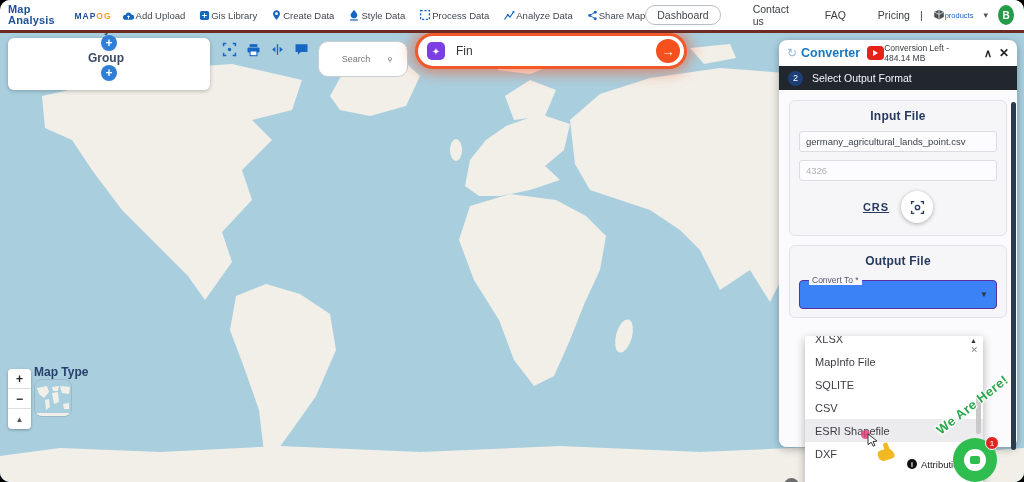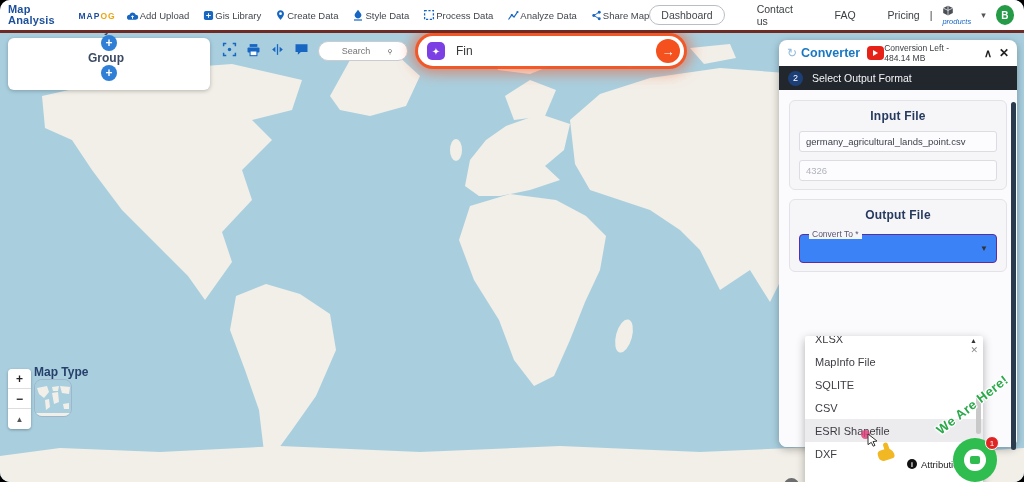--- a/index.html
+++ b/index.html
@@ -15,38 +15,38 @@
   .logo-l1{font-size:11px;font-weight:bold;color:#1c4f9c;letter-spacing:.2px;}
   .logo-l2{font-size:8.5px;font-weight:bold;margin-top:2px;letter-spacing:1px;}
   .logo-map{color:#1c4f9c;} .logo-og{color:#eba612;}
   .nav{display:flex;align-items:flex-end;gap:14px;}
   .nav-item{display:flex;align-items:flex-end;gap:1px;cursor:pointer;}
   .nav-lb{font-size:9.5px;color:#42474d;white-space:nowrap;}
   .hdr-right{margin-left:auto;display:flex;align-items:center;gap:10px;padding-right:10px;}
   .dash-btn{border:1px solid #b9bec4;border-radius:12px;padding:3px 11px;font-size:10.5px;color:#43474c;background:#fff;}
   .hdr-link{font-size:10.5px;color:#3c4043;margin-left:22px;}
   .hdr-sep{font-size:10.5px;color:#3c4043;}
-  .products{display:flex;flex-direction:column;align-items:flex-start;line-height:1;font-style:italic;}
+  .products{display:flex;flex-direction:row;align-items:center;line-height:1;}
   .products-lb{font-size:7.5px;color:#1766c2;margin-top:1px;}
   .caret{font-size:9px;color:#555;}
   .avatar{width:20px;height:20px;border-radius:50%;background:#259b48;color:#fff;font-size:10px;font-weight:bold;display:flex;align-items:center;justify-content:center;}
   .maroon-line{position:absolute;top:30px;left:0;right:0;height:3px;background:#6d2b24;z-index:29;}
 
   
   .layers-panel{position:absolute;left:8px;top:38px;width:202px;height:52px;background:#fff;border-radius:6px;
     box-shadow:0 1px 4px rgba(0,0,0,.25);z-index:20;display:flex;align-items:flex-end;padding:0 12px 9px 12px;}
   .lg-row{display:flex;width:100%;align-items:center;flex-direction:column;}
   .lg-label{font-size:12px;color:#3b4a63;font-weight:bold;margin-right:6px;}
   .plus-circle{width:16px;height:16px;border-radius:50%;background:#2f7fd6;color:#fff;font-size:12px;font-weight:bold;display:flex;align-items:center;justify-content:center;line-height:1;cursor:pointer;}
   .lg-spacer{flex:1;}
 
   
   .map-toolbar{position:absolute;left:222px;top:42px;display:flex;align-items:center;gap:9px;z-index:20;}
   .tb-icon{cursor:pointer;}
-  .search-pill{position:absolute;left:318px;top:41px;width:90px;height:20px;background:#fff;border:1px solid #c9ccd1;border-radius:10px;display:flex;align-items:center;padding:0 6px;z-index:20;}
+  .search-pill{position:absolute;left:318px;top:41px;width:90px;height:36px;background:#fff;border:1px solid #c9ccd1;border-radius:10px;display:flex;align-items:center;padding:0 6px;z-index:20;}
   .search-input{border:none;outline:none;width:62px;font-size:9px;color:#555;text-align:center;background:transparent;font-family:"Liberation Sans",sans-serif;}
   .mag{font-size:10px;color:#444;transform:rotate(-45deg);}
 
   
   .ai-pill{position:absolute;left:418px;top:36px;width:266px;height:30px;background:#fff;border-radius:16px;display:flex;align-items:center;z-index:22;
     box-shadow:0 0 0 3px rgba(244,81,30,.9),0 0 14px 7px rgba(244,81,30,.55);}
   .ai-icon{width:18px;height:18px;border-radius:5px;background:#7b3fe4;color:#fff;font-size:10px;display:flex;align-items:center;justify-content:center;margin-left:9px;}
   .ai-input{border:none;outline:none;flex:1;margin-left:9px;font-size:12px;color:#3a3a3a;background:transparent;font-family:"Liberation Sans",sans-serif;}
   .ai-go{width:24px;height:24px;border-radius:50%;background:#f4511e;color:#fff;display:flex;align-items:center;justify-content:center;font-size:13px;font-weight:bold;margin-right:4px;cursor:pointer;}
 
@@ -282,20 +282,29 @@
     </div>
     <div class="step-bar">
       <span class="step-circle">2</span>
       <span class="step-lb">Select Output Format</span>
     </div>
     <div class="panel-body">
       <div class="card">
         <div class="card-title">Input File</div>
         <div class="fld">germany_agricultural_lands_point.csv</div>
         <div class="fld dim">4326</div>
+        <div class="crs-row">
+          <span class="crs-link">CRS</span>
+          <span class="crs-btn">
+            <svg width="15" height="15" viewBox="0 0 14 14">
+                <path d="M1.5 4 V1.5 H4 M10 1.5 H12.5 V4 M12.5 10 V12.5 H10 M4 12.5 H1.5 V10" stroke="#253a5e" stroke-width="1.3" fill="none"></path>
+                <circle cx="7" cy="7" r="2" fill="none" stroke="#253a5e" stroke-width="1.3"></circle>
+              </svg>
+          </span>
+        </div>
       </div>
       <div class="card">
         <div class="card-title">Output File</div>
         <div class="select-box">
           <span class="select-label">Convert To *</span>
           <span class="select-caret">▼</span>
         </div>
       </div>
 
       <div class="dropdown">

